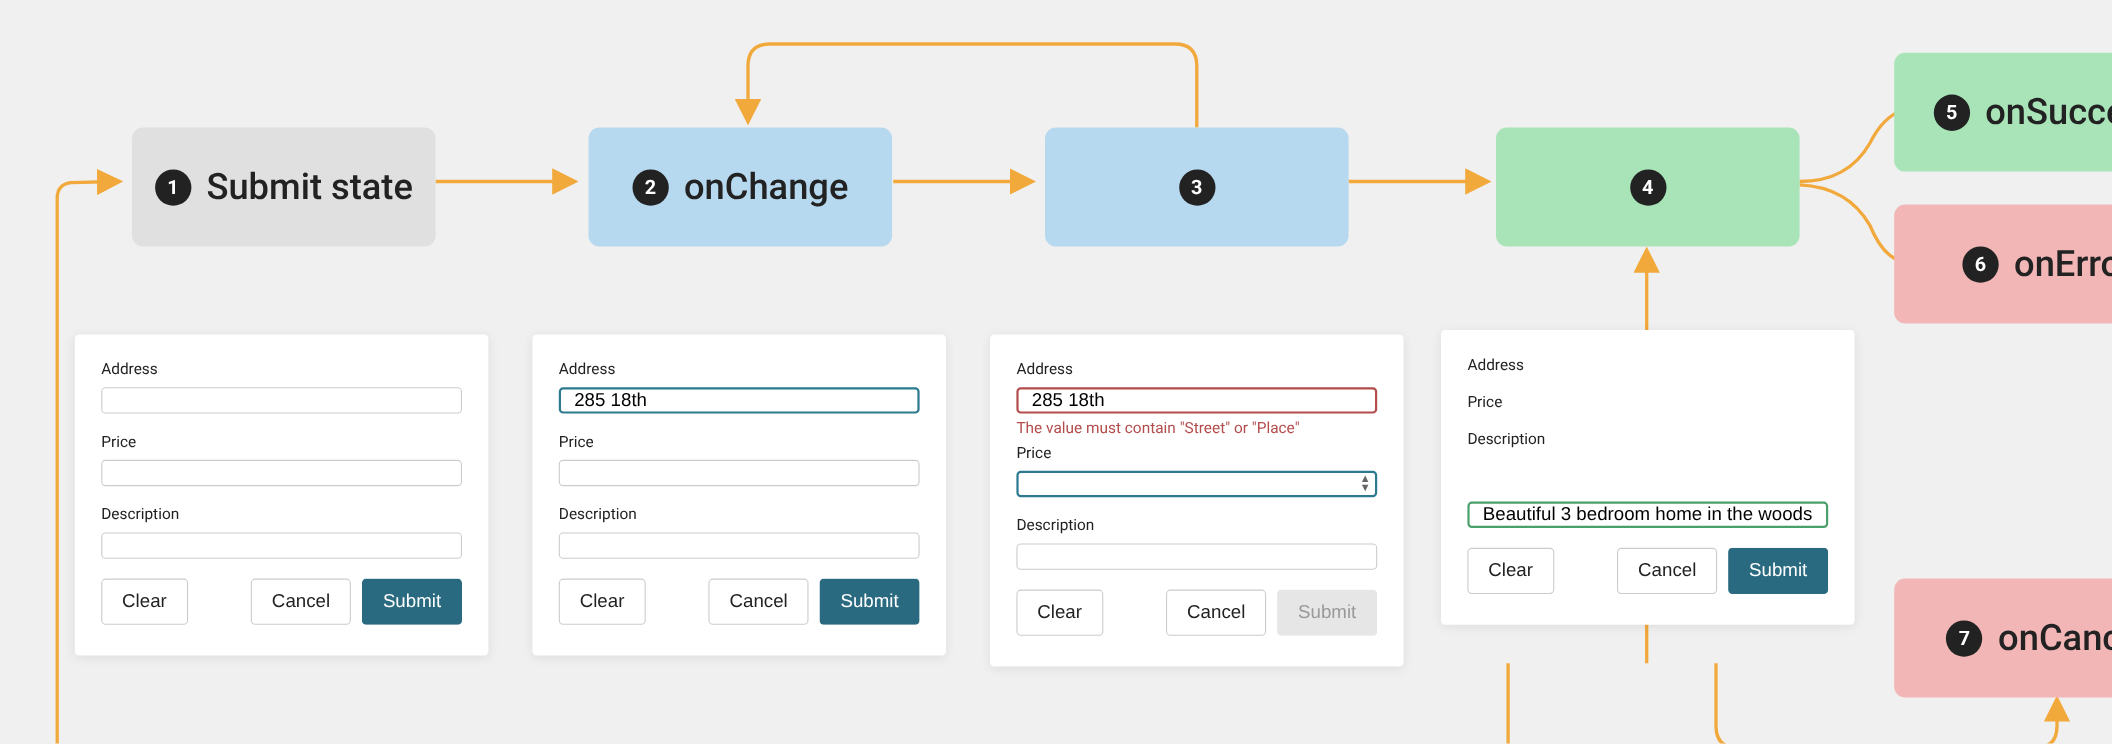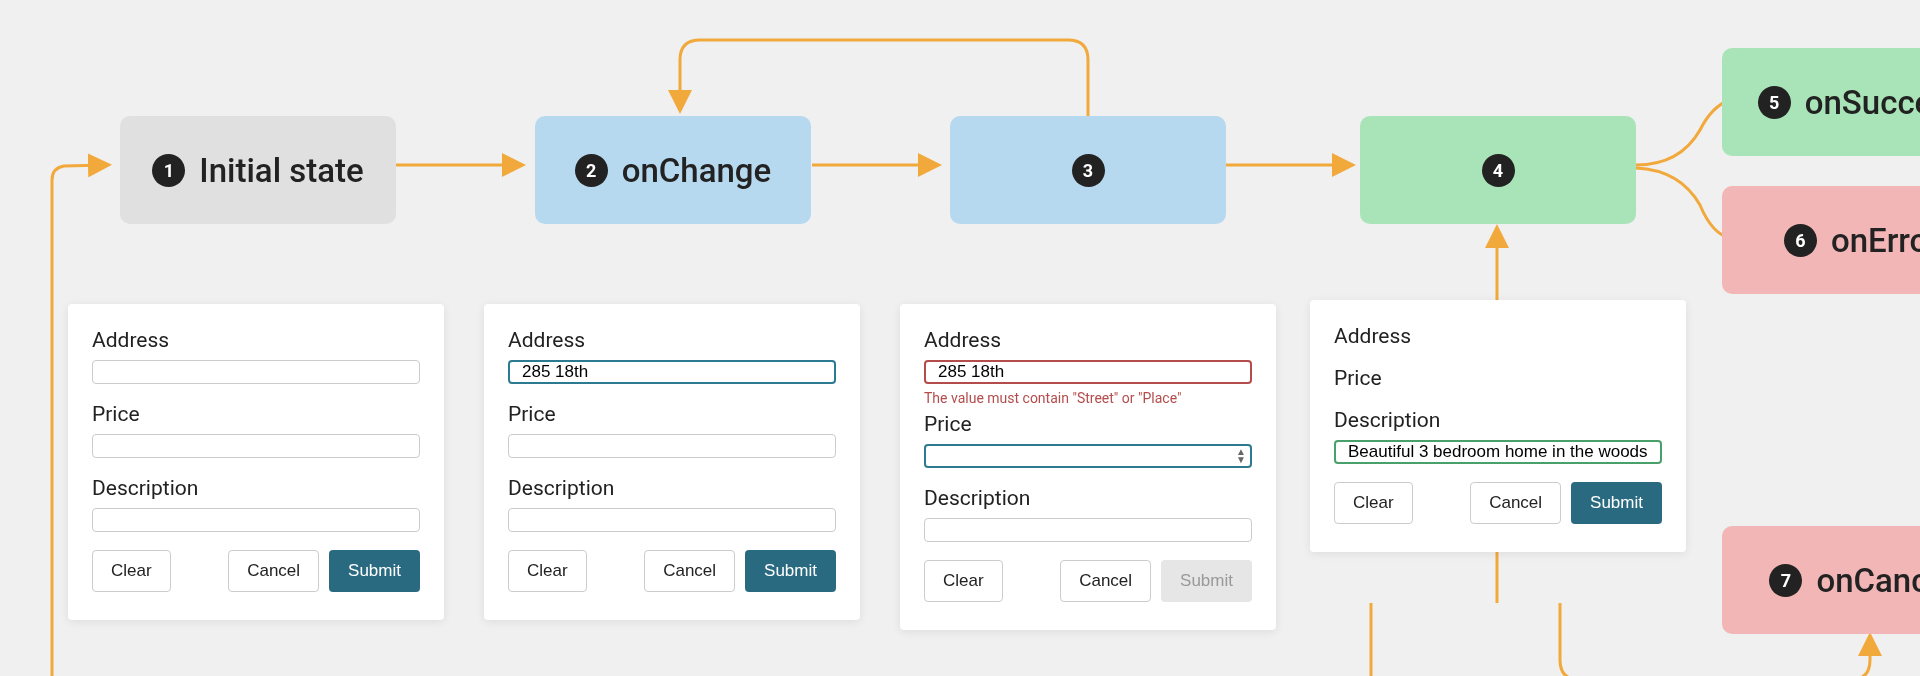--- a/index.html
+++ b/index.html
@@ -51,41 +51,42 @@
     background: #fff;
     box-shadow: 0 2px 10px rgba(0,0,0,0.08);
     border-radius: 4px;
     padding: 24px 24px 28px 24px;
     font-size: 17px;
   }
   .card .field-label {
     display: block;
     margin-bottom: 8px;
     font-weight: 400;
-    font-size: 21px;
+    font-size: 14px;
   }
   .card input[type=text],
   .card input[type=number] {
     width: 100%;
     padding: 10px 12px;
     font-size: 17px;
     border: 1px solid #ccc;
     border-radius: 4px;
     outline: none;
     height: 24px;
     background: #fff;
   }
   .card input.focused-ok {
     border: 2px solid #2b7a8f;
   }
   .card input.focused-err {
     border: 2px solid #b44c4c;
   }
   .card input.focused-grn {
     border: 2px solid #4aa06a;
+    margin-top: 40px;
   }
   .card .err-msg {
     color: #b44c4c;
     font-size: 14px;
     margin-top: 6px;
   }
   .card .row { margin-bottom: 18px; }
   .card .row:last-child { margin-bottom: 0; }
 
   .btn-row {
@@ -165,21 +166,21 @@
     <path d="M 1371 603 L 1371 700 Q 1371 720 1351 720 L 72 720 Q 52 720 52 700 L 52 180 Q 52 168 64 166 L 106 165"></path>
 
     <path d="M 1497 603 L 1497 260 Q 1497 240 1497 230"></path>
 
     <path d="M 1560 603 L 1560 660 Q 1560 680 1580 680 L 1850 680 Q 1870 680 1870 660 L 1870 638"></path>
   </g>
 </svg>
 
 <div class="stage-box stage-gray" style="left:120px; top:116px; width:276px; height:108px;">
   <span class="stage-num">1</span>
-  <span>Initial state</span>
+  <span>Submit state</span>
 </div>
 
 <div class="stage-box stage-blue" style="left:535px; top:116px; width:276px; height:108px;">
   <span class="stage-num">2</span>
   <span>onChange</span>
 </div>
 
 <div class="stage-box stage-blue" style="left:950px; top:116px; width:276px; height:108px;">
   <span class="stage-num">3</span>
 </div>

